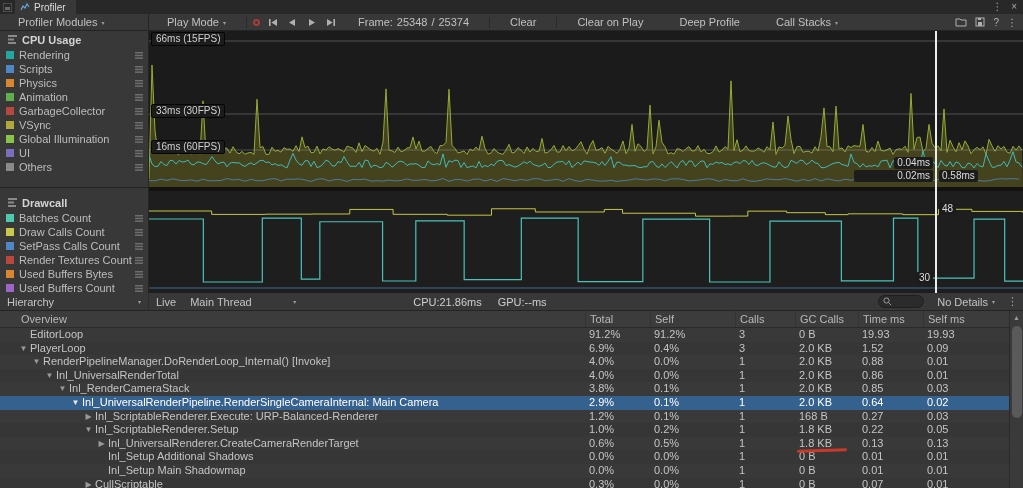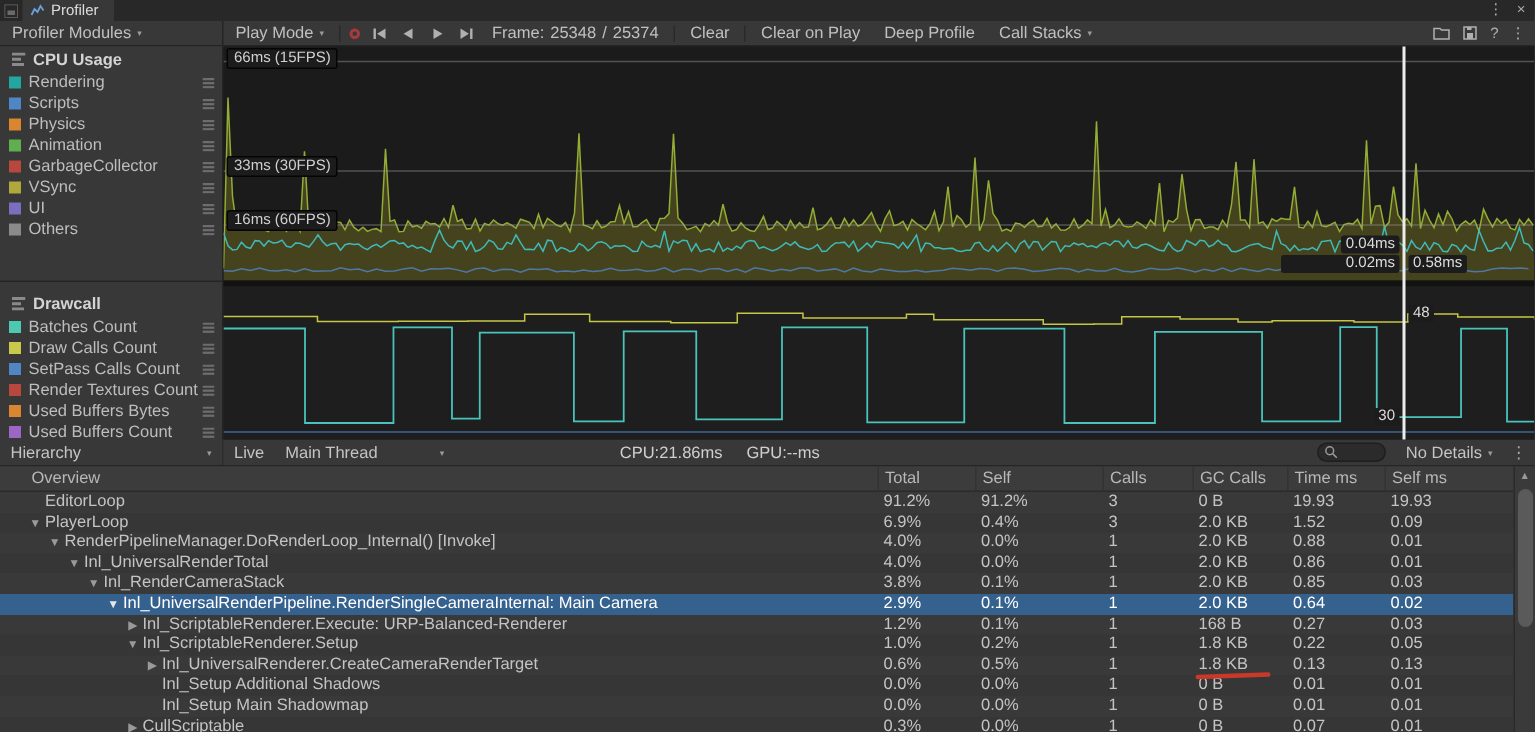--- a/index.html
+++ b/index.html
@@ -8,21 +8,21 @@
 svg{display:block;}
 
 
 .titlebar{height:14px;background:#282828;display:flex;align-items:stretch;}
 .win-icon{display:flex;align-items:center;padding:0 3px;}
 .tab{background:#383838;display:flex;align-items:center;gap:4px;padding:0 10px 0 5px;font-size:10px;color:#ddd;}
 .titlebar-right{margin-left:auto;display:flex;align-items:center;gap:9px;padding-right:6px;color:#aaa;font-size:10px;line-height:14px;}
 
 
 .toolbar{height:17px;background:#383838;border-bottom:1px solid #242424;display:flex;align-items:center;color:#c0c0c0;}
-.tb-item{display:flex;align-items:center;height:100%;padding:0 8px;white-space:nowrap;}
+.tb-item{display:flex;align-items:center;height:100%;padding:0 18px;white-space:nowrap;}
 .tb-modules{width:149px;border-right:1px solid #242424;justify-content:flex-start;}
 .caret{font-size:6px;margin-left:4px;color:#9a9a9a;}
 .tb-sep{width:1px;height:11px;background:#2a2a2a;margin:0 2px;flex:none;}
 .record-dot{width:7px;height:7px;border-radius:50%;border:2px solid #a83a3a;display:inline-block;}
 .navbtn{padding:0 4px;display:flex;align-items:center;height:100%;}
 .tb-right{margin-left:auto;display:flex;align-items:center;gap:8px;padding-right:6px;}
 .tb-right .gly{color:#b0b0b0;font-size:10px;}
 
 
 .main{display:flex;height:262px;}
@@ -246,20 +246,31 @@
           <span class="legend-label">VSync</span>
           <span class="legend-bars">
             <svg width="8" height="7" viewBox="0 0 8 7">
               <rect y="0" width="8" height="1.5" fill="#777"></rect>
               <rect y="2.7" width="8" height="1.5" fill="#777"></rect>
               <rect y="5.4" width="8" height="1.5" fill="#777"></rect>
             </svg>
           </span>
         </div>
         <div class="legend-item">
+          <span class="swatch" style="background: rgb(139, 195, 74);"></span>
+          <span class="legend-label">Global Illumination</span>
+          <span class="legend-bars">
+            <svg width="8" height="7" viewBox="0 0 8 7">
+              <rect y="0" width="8" height="1.5" fill="#777"></rect>
+              <rect y="2.7" width="8" height="1.5" fill="#777"></rect>
+              <rect y="5.4" width="8" height="1.5" fill="#777"></rect>
+            </svg>
+          </span>
+        </div>
+        <div class="legend-item">
           <span class="swatch" style="background: rgb(122, 111, 190);"></span>
           <span class="legend-label">UI</span>
           <span class="legend-bars">
             <svg width="8" height="7" viewBox="0 0 8 7">
               <rect y="0" width="8" height="1.5" fill="#777"></rect>
               <rect y="2.7" width="8" height="1.5" fill="#777"></rect>
               <rect y="5.4" width="8" height="1.5" fill="#777"></rect>
             </svg>
           </span>
         </div>

